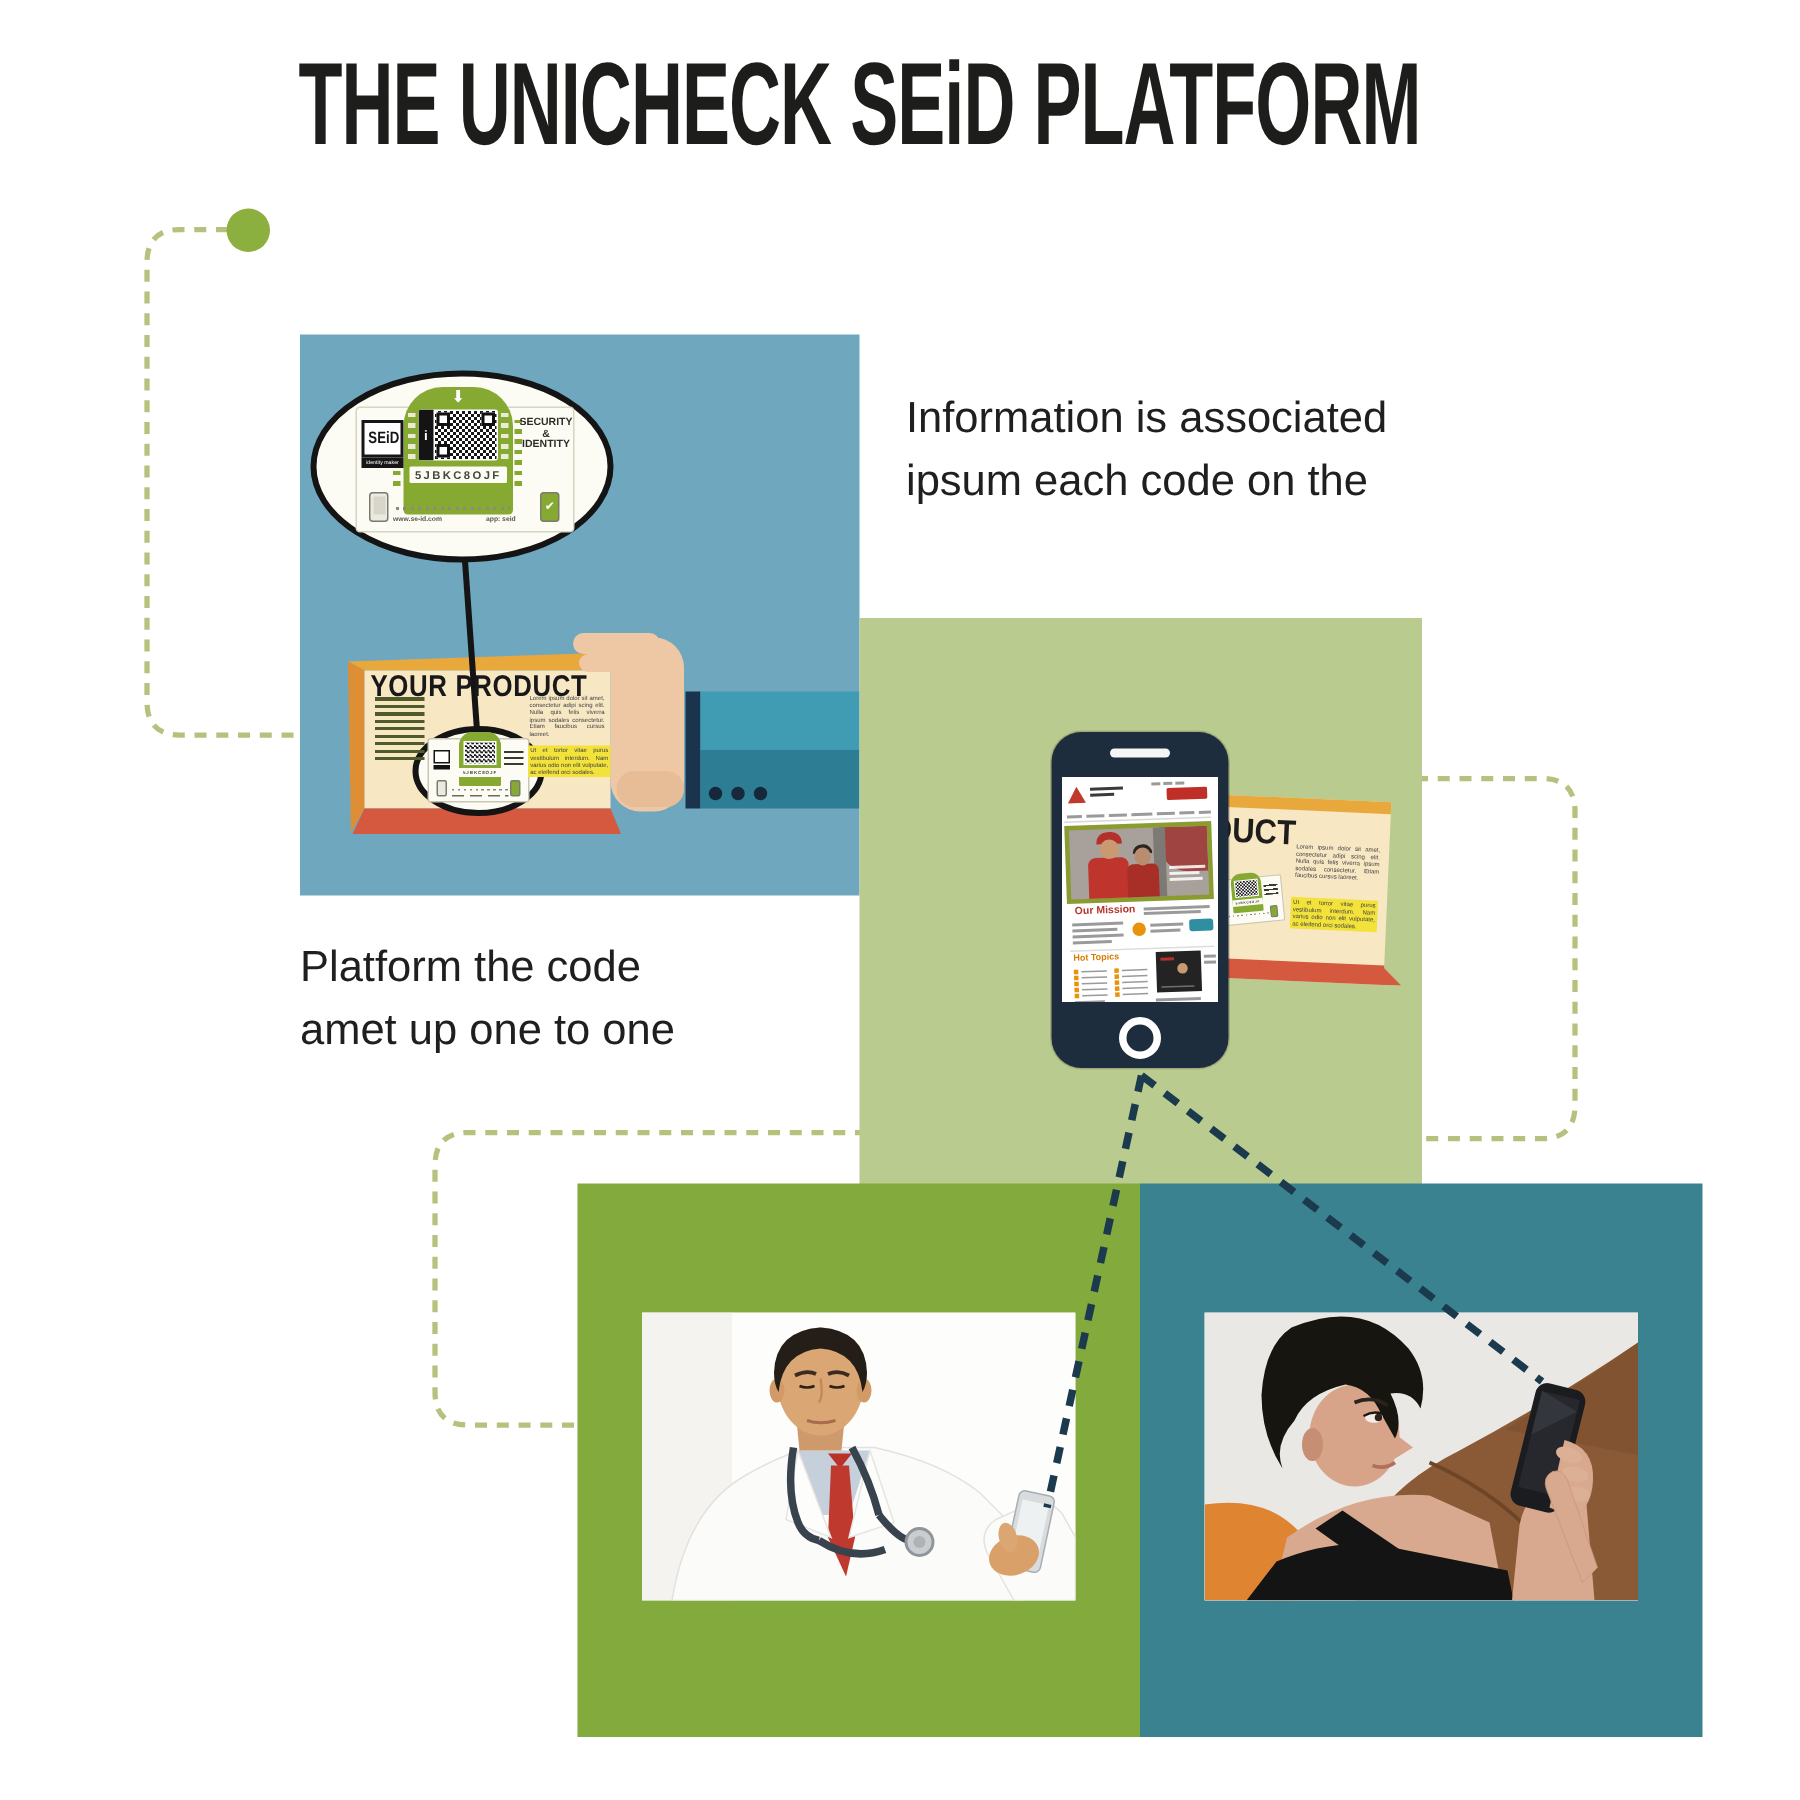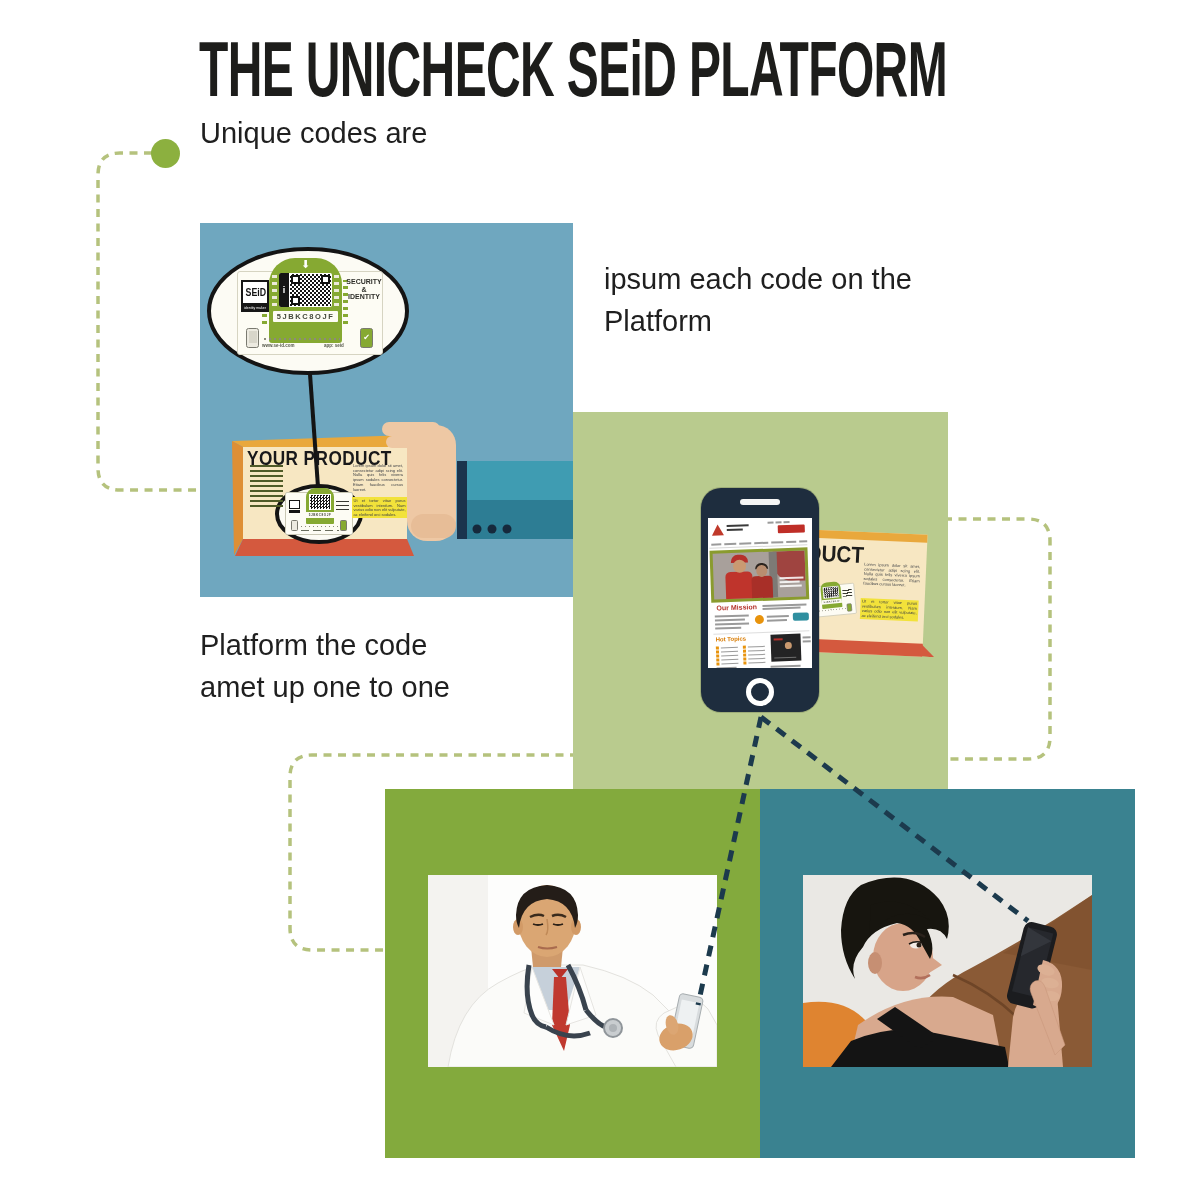--- a/index.html
+++ b/index.html
@@ -170,25 +170,24 @@
   <svg id="olive-connectors" width="1200" height="1200">
     <path d="M 152 153 H 120 Q 98 153 98 175 V 468 Q 98 490 120 490 H 205" fill="none" stroke="#b5c27d" stroke-width="3.5" stroke-dasharray="8 6.5"></path>
     <path d="M 944 519 H 1028 Q 1050 519 1050 541 V 737 Q 1050 759 1028 759 H 944" fill="none" stroke="#b5c27d" stroke-width="3.5" stroke-dasharray="8 6.5"></path>
     <path d="M 578 755 H 312 Q 290 755 290 777 V 928 Q 290 950 312 950 H 390" fill="none" stroke="#b5c27d" stroke-width="3.5" stroke-dasharray="8 6.5"></path>
   </svg>
 
   <h1 id="page-title">THE UNICHECK SEiD PLATFORM</h1>
   <div id="green-dot"></div>
 
   <div id="step1" class="step-text">
-    <div>Unique codes are</div>
   </div>
   <div id="step2" class="step-text">
+    <div>Information is associated</div>
     <div>ipsum each code on the</div>
-    <div>Platform</div>
   </div>
   <div id="step3" class="step-text">
     <div>Platform the code</div>
     <div>amet up one to one</div>
   </div>
 
   <div id="panel-blue">
     <svg width="373" height="374" style="position:absolute;left:0;top:0">
 
       <g>

